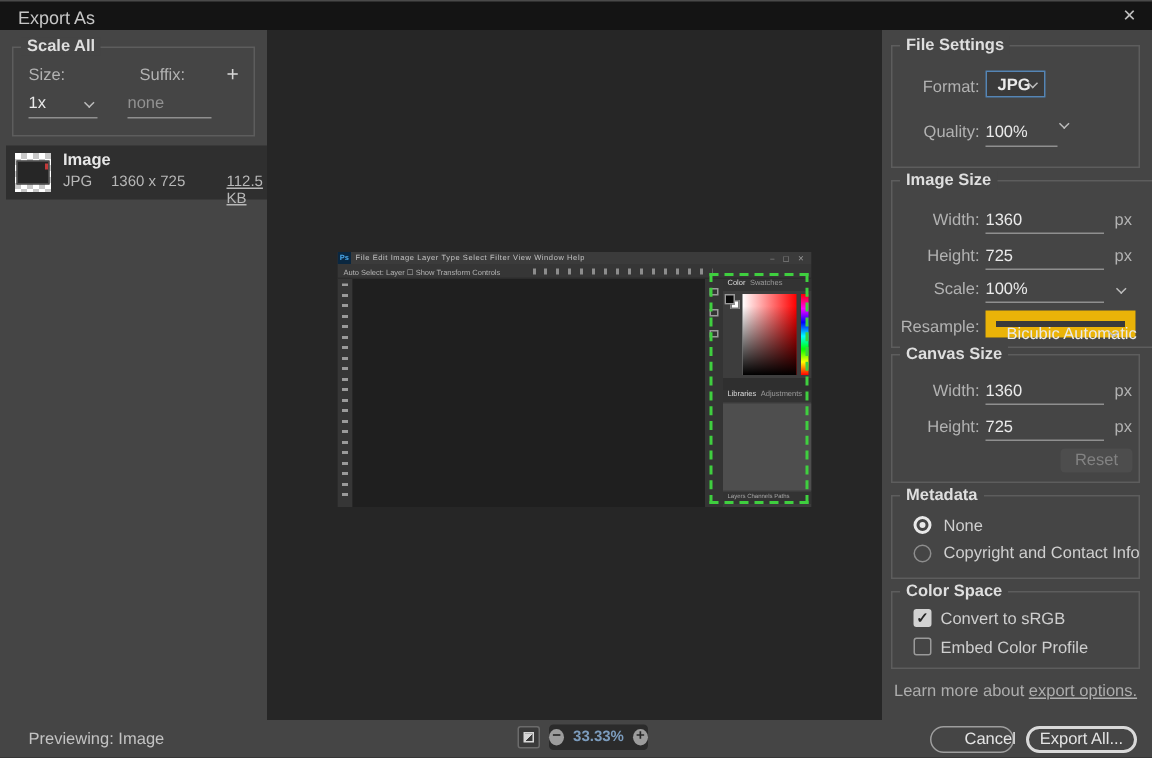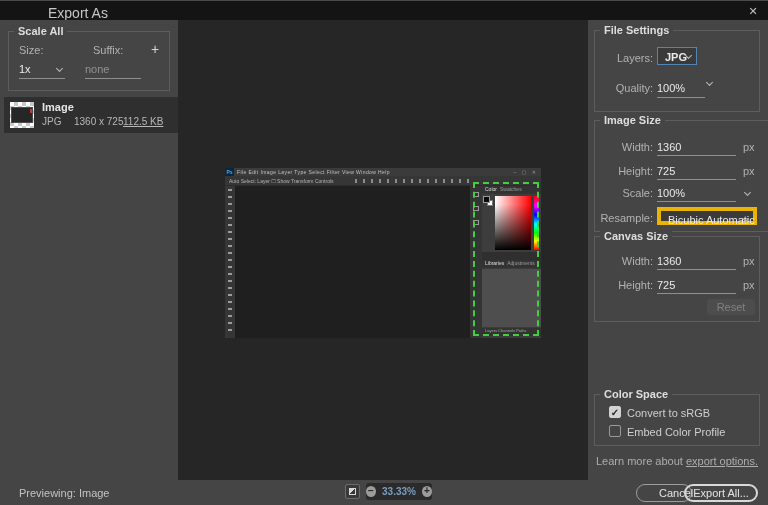--- a/index.html
+++ b/index.html
@@ -7,21 +7,21 @@
   body { font-family:"Liberation Sans", sans-serif; }
   #app {
     position:relative; width:768px; height:505px; overflow:hidden;
     background:#454545; font-size:11px; color:#c9c9c9;
   }
   
   .titlebar {
     position:absolute; left:0; top:0; width:768px; height:20px;
     background:#141414; border-top:1px solid #4a4a4a;
   }
-  .titlebar .title { position:absolute; left:12px; top:4px; font-size:14px; color:#c6c6c6;margin-left:36px; }
+  .titlebar .title { position:absolute; left:12px; top:4px; font-size:12px; color:#c6c6c6; }
   .titlebar .close { position:absolute; right:6px; top:2px; width:18px; height:16px;
     text-align:center; font-size:11px; color:#c0c0c0; line-height:16px; cursor:default; }
   
   .left-panel { position:absolute; left:0; top:20px; width:178px; height:460px; background:#454545; }
   .center-area { position:absolute; left:178px; top:20px; width:410px; height:460px; background:#262626; }
   .right-panel { position:absolute; left:588px; top:20px; width:180px; height:460px; background:#454545; }
   .footer { position:absolute; left:0; top:480px; width:768px; height:25px; background:#454545; }
   
   .fs { position:absolute; border:1px solid #5d5d5d; }
   .fs .legend {
@@ -79,21 +79,21 @@
   .mini .divider { position:absolute; left:0; top:66px; width:100%; height:8px; background:#2f2f2f; }
   .mini .libtabs { top:74px; }
   .mini .libbody { position:absolute; left:0; top:83px; width:100%; bottom:11px; background:#4e4e4e; }
   .mini .bottomtabs { position:absolute; left:0; bottom:2px; width:100%; height:8px; background:#333333;
     font-size:4px; color:#a8a8a8; white-space:nowrap; padding-left:3px; }
   .mini .ants { position:absolute; left:248px; top:14px; width:66px; height:154px;
     border:2px dashed #3fcf3f; pointer-events:none; }
   
   .fmt-box { position:absolute; border:1px solid #5585b5; background:#3a3a3a; }
   .fmt-box .v { position:absolute; left:7px; top:3px; color:#eaeaea; font-weight:bold; }
-  .drop-box { position:absolute; border:4px solid #eab308; background:#3a3a3a; }
+  .drop-box { position:absolute; border:7px solid #eab308; background:#3a3a3a; }
   .drop-box .v { position:absolute; left:7px; top:3px; color:#eaeaea; white-space:nowrap; }
   .unit { position:absolute; color:#b2b2b2; }
   .reset-btn { position:absolute; background:#4d4d4d; color:#828282; text-align:center;
     border-radius:3px; font-size:11px; }
   
   .radio { position:absolute; width:12px; height:12px; border-radius:50%; border:1px solid #8d8d8d; }
   .radio.sel { border:2px solid #e8e8e8; }
   .radio.sel .dot { position:absolute; left:2px; top:2px; width:4px; height:4px; border-radius:50%; background:#e8e8e8; }
   .cb { position:absolute; width:12px; height:12px; border:1px solid #9a9a9a; border-radius:2px; }
   .cb.on { background:#d2d2d2; border-color:#d2d2d2; color:#262626; font-size:10px;
@@ -107,21 +107,21 @@
     border:1px solid #6b6b6b; border-radius:2px; }
   .fit-btn .sq { position:absolute; left:3px; top:3px; width:7px; height:7px; border:1px solid #d8d8d8;
     background:linear-gradient(135deg, #d8d8d8 50%, #3a3a3a 50%); }
   .zoom-pill { position:absolute; left:366px; top:3px; width:66px; height:17px; background:#2b2b2b;
     border-radius:3px; display:flex; align-items:center; justify-content:center; gap:6px; }
   .zbtn { width:11px; height:11px; border-radius:50%; background:#9c9c9c; color:#262626;
     font-size:10px; line-height:10px; text-align:center; font-weight:bold; }
   .zval { color:#7c9cbd; font-size:10px; font-weight:bold; }
   .btn { position:absolute; top:4px; height:18px; border-radius:9px; background:transparent;
     color:#e4e4e4; font-size:11px; text-align:center; line-height:16px; }
-  .btn.cancel { left:636px; width:56px; border:1px solid #9d9d9d;padding-left:22px; }
+  .btn.cancel { left:620px; width:56px; border:1px solid #9d9d9d;padding-left:22px; }
   .btn.export { left:684px; width:74px; border:2px solid #d9d9d9; line-height:14px; }
 </style>
 </head>
 <body>
 
 <div id="app">
 
   <div class="titlebar">
     <span class="title">Export As</span>
     <span class="close">✕</span>
@@ -141,21 +141,21 @@
     </div>
 
     <div class="img-item">
       <div class="thumb">
         <div class="inner"></div>
         <div class="dot"></div>
       </div>
       <span class="name">Image</span>
       <span class="meta" style="left:38px;">JPG</span>
       <span class="meta" style="left:70px;">1360 x 725</span>
-      <span class="meta" style="left:119px;text-decoration:underline;">112.5 KB</span>
+      <span class="meta" style="left:147px;text-decoration:underline;">112.5 KB</span>
     </div>
   </div>
 
   <div class="center-area">
     <div class="mini">
       <div class="menubar">
         <span class="pslogo">Ps</span>
         <span class="menus">File  Edit  Image  Layer  Type  Select  Filter  View  Window  Help</span>
         <span class="winctl">– ▢ ✕</span>
       </div>
@@ -194,21 +194,21 @@
         </div>
       </div>
       <div class="ants"></div>
     </div>
   </div>
 
   <div class="right-panel">
 
     <div class="fs" style="left:6px; top:10px; width:166px; height:82px;">
       <span class="legend">File Settings</span>
-      <span class="lbl r" style="left:0; top:21px; width:58px;">Layers:</span>
+      <span class="lbl r" style="left:0; top:21px; width:58px;">Format:</span>
       <div class="fmt-box" style="left:62px; top:16px; width:40px; height:18px;">
         <span class="v">JPG</span>
         <span class="chev" style="right:5px; top:5px;"></span>
       </div>
       <span class="lbl r" style="left:0; top:51px; width:58px;">Quality:</span>
       <span class="val" style="left:62px; top:51px;">100%</span>
       <span class="chev" style="left:112px; top:49px;"></span>
       <div class="uline" style="left:62px; top:66px; width:48px;"></div>
     </div>
 
@@ -244,20 +244,29 @@
       <span class="unit" style="left:148px; top:18px;">px</span>
 
       <span class="lbl r" style="left:0; top:42px; width:58px;">Height:</span>
       <span class="val" style="left:62px; top:42px;">725</span>
       <div class="uline" style="left:62px; top:56px; width:79px;"></div>
       <span class="unit" style="left:148px; top:42px;">px</span>
 
       <div class="reset-btn" style="left:112px; top:62px; width:48px; height:16px; line-height:16px;">Reset</div>
     </div>
 
+    <div class="fs" style="left:6px; top:310px; width:166px; height:56px;">
+      <span class="legend">Metadata</span>
+      <div class="radio sel" style="left:14px; top:13px;">
+          <div class="dot"></div>
+        </div>
+      <span class="opt-lbl" style="left:34px; top:14px;">None</span>
+      <div class="radio" style="left:14px; top:32px;"></div>
+      <span class="opt-lbl" style="left:34px; top:32px;">Copyright and Contact Info</span>
+    </div>
 
     <div class="fs" style="left:6px; top:374px; width:166px; height:52px;">
       <span class="legend">Color Space</span>
       <div class="cb on" style="left:14px; top:11px;">✓</div>
       <span class="opt-lbl" style="left:32px; top:12px;">Convert to sRGB</span>
       <div class="cb" style="left:14px; top:30px;"></div>
       <span class="opt-lbl" style="left:32px; top:31px;">Embed Color Profile</span>
     </div>
 
     <div class="learn">

